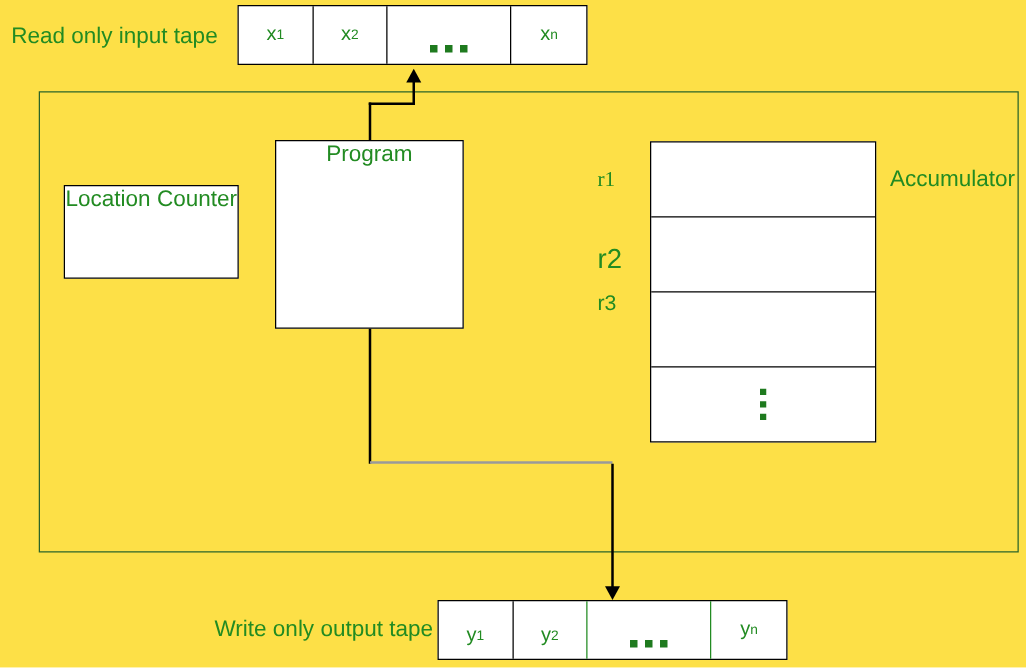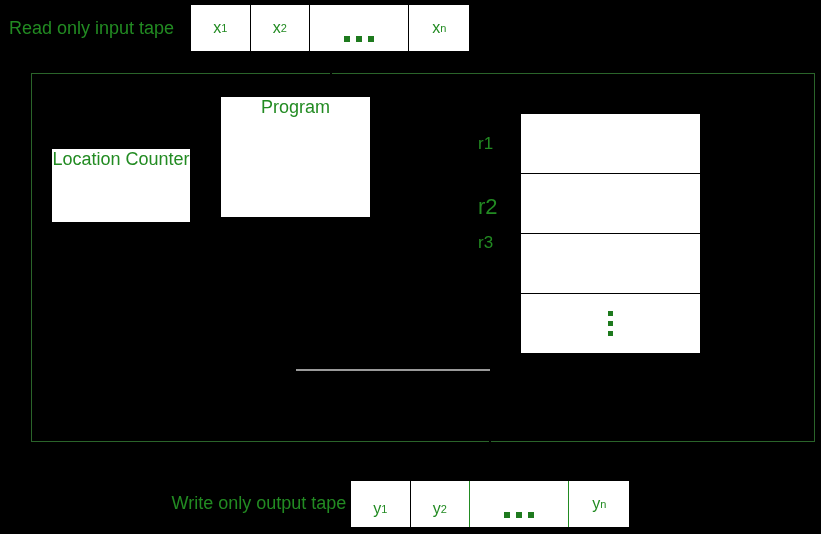--- a/index.html
+++ b/index.html
@@ -1,19 +1,19 @@
 <!DOCTYPE html>
 <html><head>
 <meta charset="utf-8">
 <style>
   html,body{margin:0;padding:0;background:#fff;}
   .canvas{
     position:relative;
     width:821px;height:534px;
-    background:#000000;
+    background:#fde047;
     font-family:"Liberation Sans", sans-serif;
     overflow:hidden;
   }
   .green-text{color:#228B22;}
   .lbl{
     position:absolute;
     font-size:18px;
     color:#228B22;
     white-space:nowrap;
     line-height:20px;
@@ -140,46 +140,47 @@
 
   <div class="arrow-up" style="left:325px;top:55px;"></div>
   <div class="line" style="left:330px;top:64px;width:1.5px;height:19px;"></div>
   <div class="line" style="left:295px;top:82px;width:36.5px;height:1.5px;"></div>
   <div class="line" style="left:295px;top:82px;width:1.5px;height:30px;"></div>
 
   <div class="black-box" style="left:51px;top:148px;width:140px;height:75px;">
     <span class="green-text" style="font-size:18px;">Location Counter</span>
   </div>
 
-  <div class="black-box" style="left:220px;top:96px;width:151px;height:122px;">
+  <div class="black-box" style="left:220px;top:112px;width:151px;height:151px;">
     <span class="green-text" style="font-size:18px;">Program</span>
   </div>
 
   <div class="line" style="left:295px;top:263px;width:1.5px;height:108px;"></div>
   <div class="line-gray" style="left:296px;top:369px;width:194px;height:2px;"></div>
   <div class="line" style="left:489px;top:371px;width:1.5px;height:99px;"></div>
   <div class="arrow-down" style="left:484px;top:469px;"></div>
 
-  <div class="lbl" style="left:478px;top:134px;font-size:17px;">r1</div>
+  <div class="lbl" style="left:478px;top:134px;font-size:17px;font-family:Liberation Serif, serif;">r1</div>
   <div class="lbl" style="left:478px;top:197px;font-size:22px;">r2</div>
   <div class="lbl" style="left:478px;top:233px;font-size:17px;">r3</div>
 
   <div class="memory-box">
     <div class="mem-row"></div>
     <div class="mem-row"></div>
     <div class="mem-row"></div>
     <div class="mem-row">
       <span class="v-ellipsis">
           <i></i>
           <i></i>
           <i></i>
         </span>
     </div>
   </div>
 
+  <div class="lbl" style="left:712px;top:133px;">Accumulator</div>
 
 
   <div class="lbl" style="left:170px;top:493px;width:178px;text-align:center;">Write only output tape</div>
 
   <div class="tape" style="left:350px;top:480px;width:280px;height:48px;">
     <div class="tape-cell cell-low div-black" style="width:60px;">
       <span>y</span>
         <sub>1</sub>
     </div>
     <div class="tape-cell cell-low div-green" style="width:60px;">

